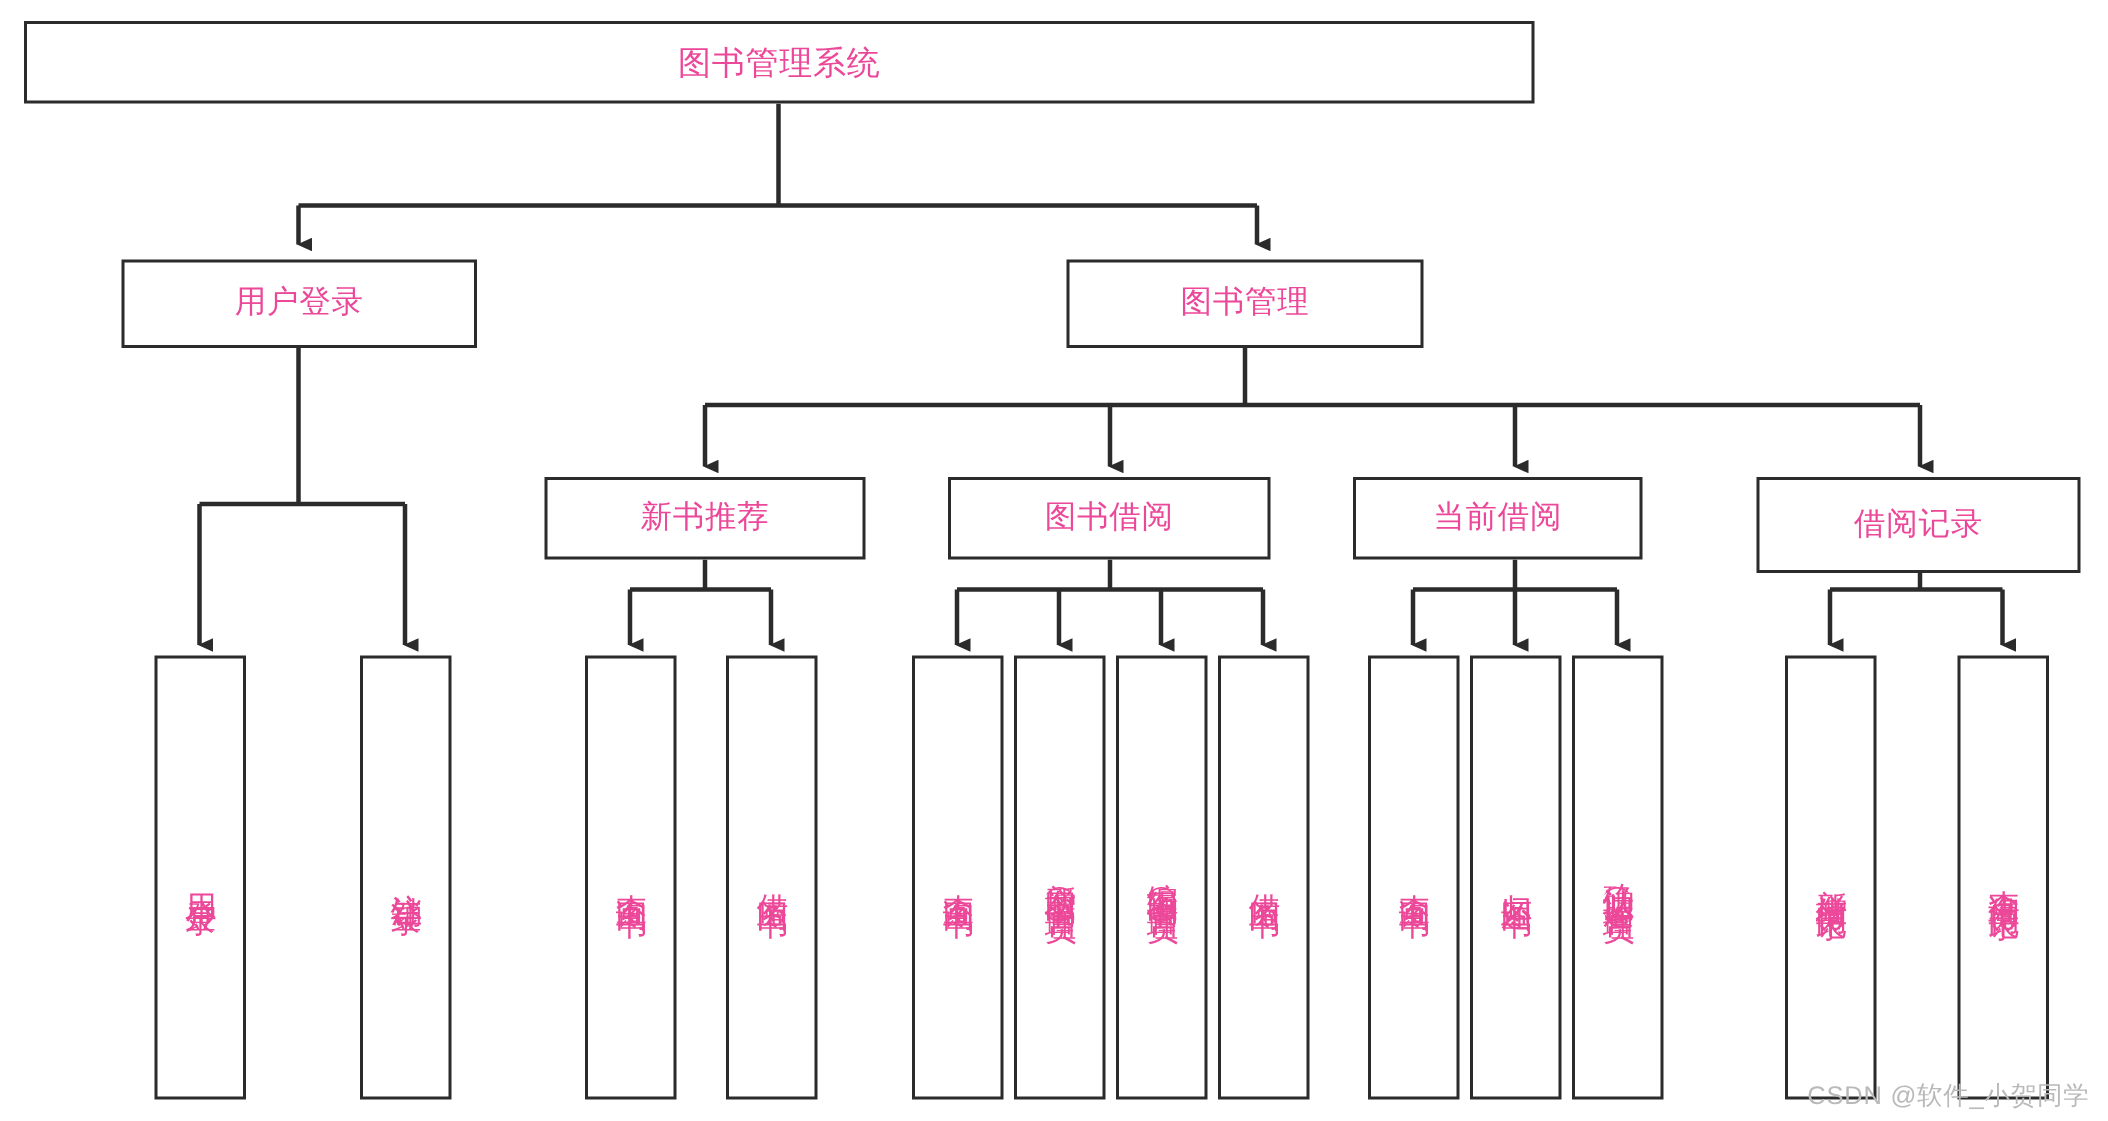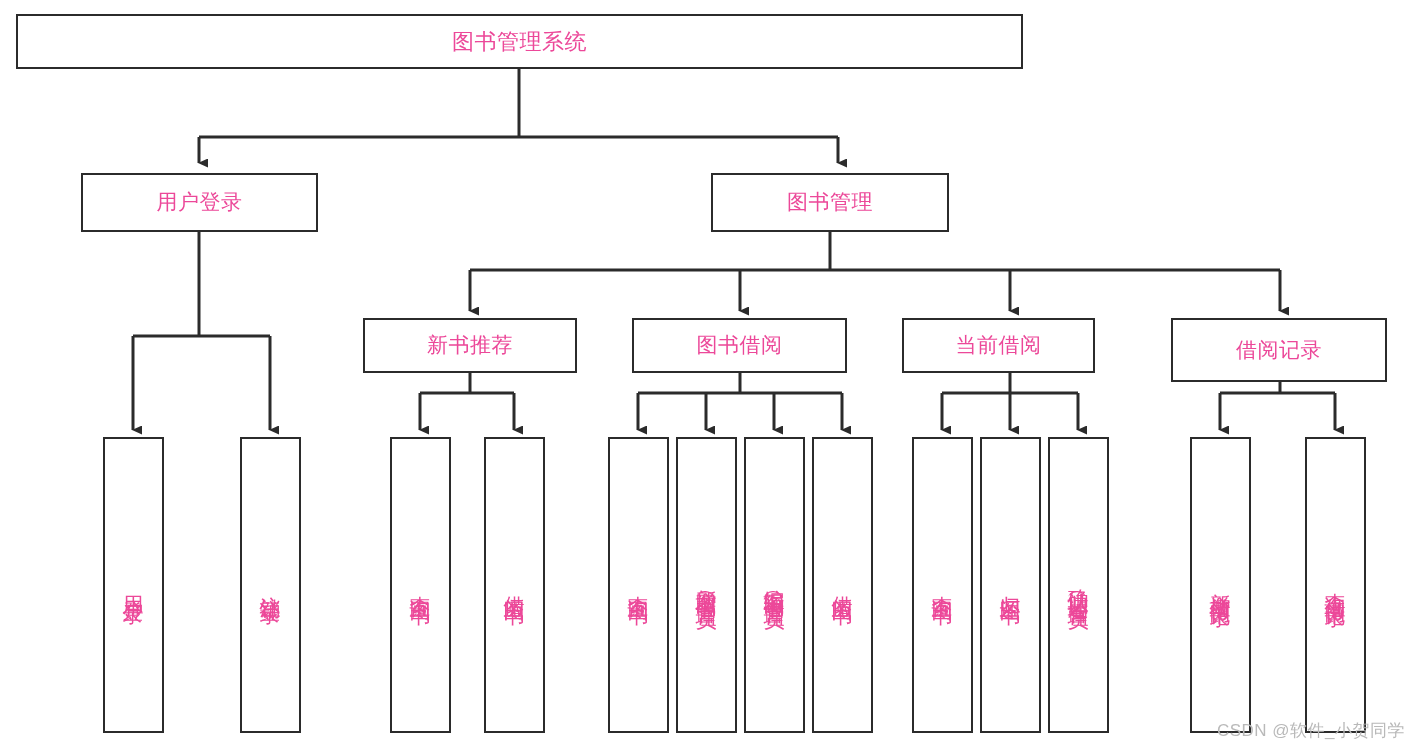--- a/index.html
+++ b/index.html
@@ -52,21 +52,21 @@
   }
   .node-box.vertical .node-label {
     font-size: 21px;
     writing-mode: vertical-rl;
     text-orientation: upright;
     letter-spacing: 3px;
     line-height: 1;
   }
   .watermark {
     position: absolute;
-    right: 0;
+    right: 12px;
     bottom: 5px;
     font-size: 17px;
     color: #b9b9b9;
     letter-spacing: 0.5px;
     white-space: nowrap;
     pointer-events: none;
     margin-left: 17px;
   }
 </style>
 </head>

